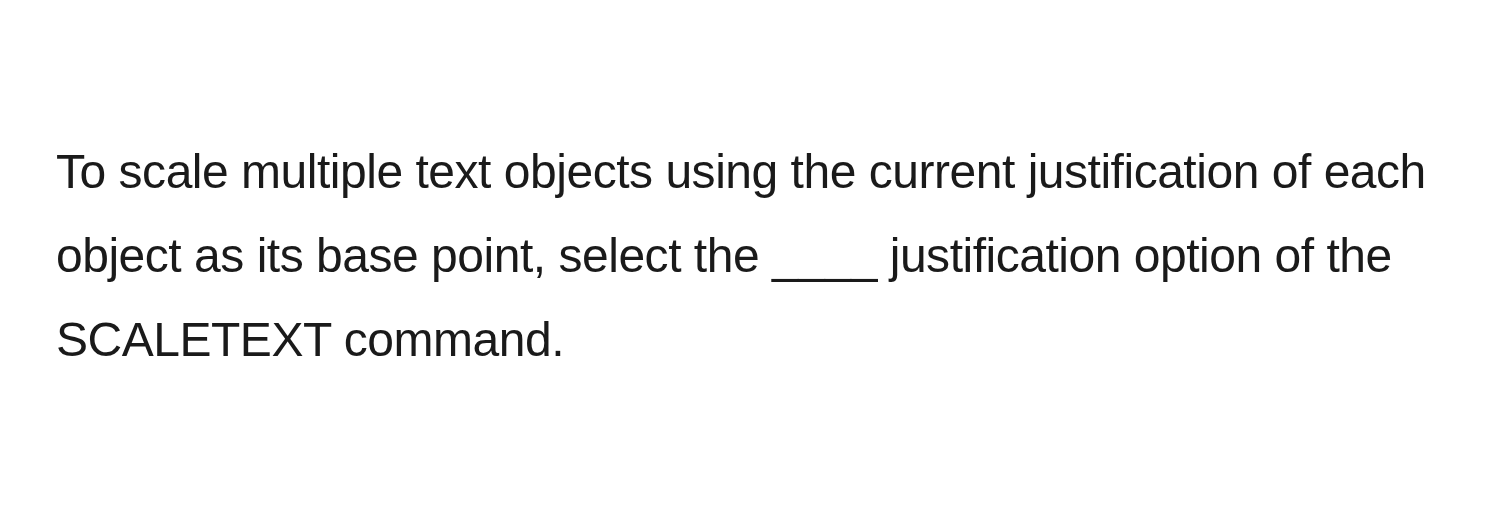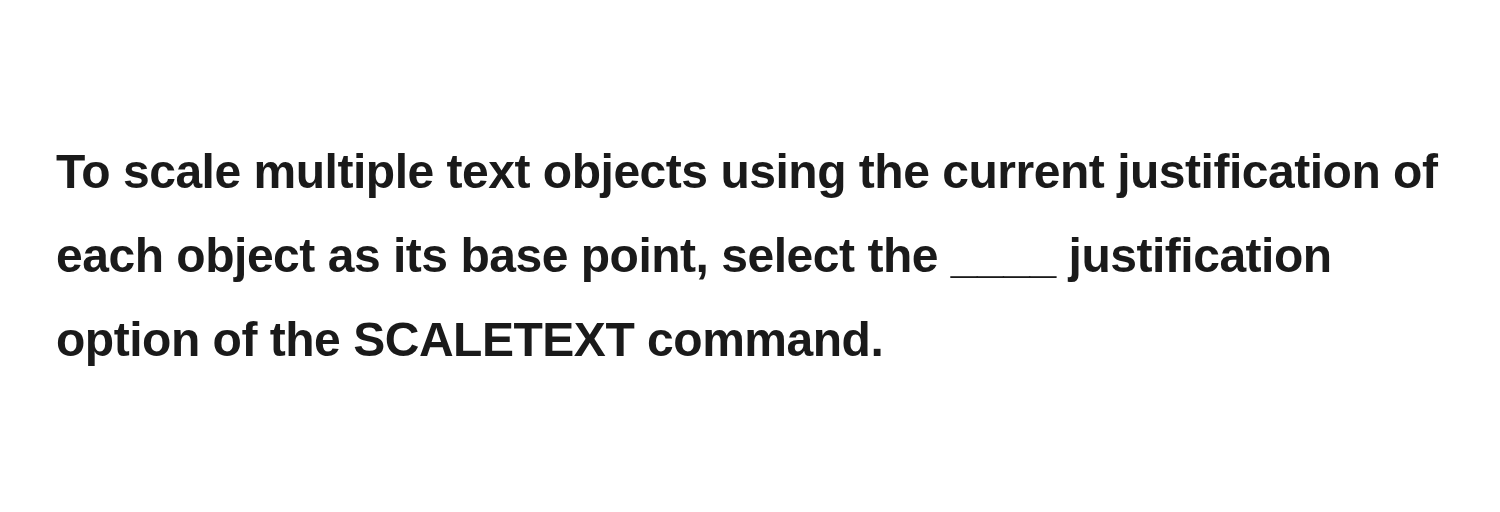--- a/index.html
+++ b/index.html
@@ -14,20 +14,20 @@
       font-family: -apple-system, BlinkMacSystemFont, "Segoe UI", Helvetica, Arial, sans-serif;
       display: flex;
       align-items: center;
       padding-left: 56px;
       padding-right: 56px;
     }
     .question-text {
       font-size: 48px;
       line-height: 1.75;
       color: #1a1a1a;
-      font-weight: 700;
+      font-weight: 400;
       letter-spacing: -0.01em;
     }
   </style>
 </head>
 <body>
 
 <div class="question-text">To scale multiple text objects using the current justification of each object as its base point, select the ____ justification option of the SCALETEXT command.</div>
 
 </body></html>

